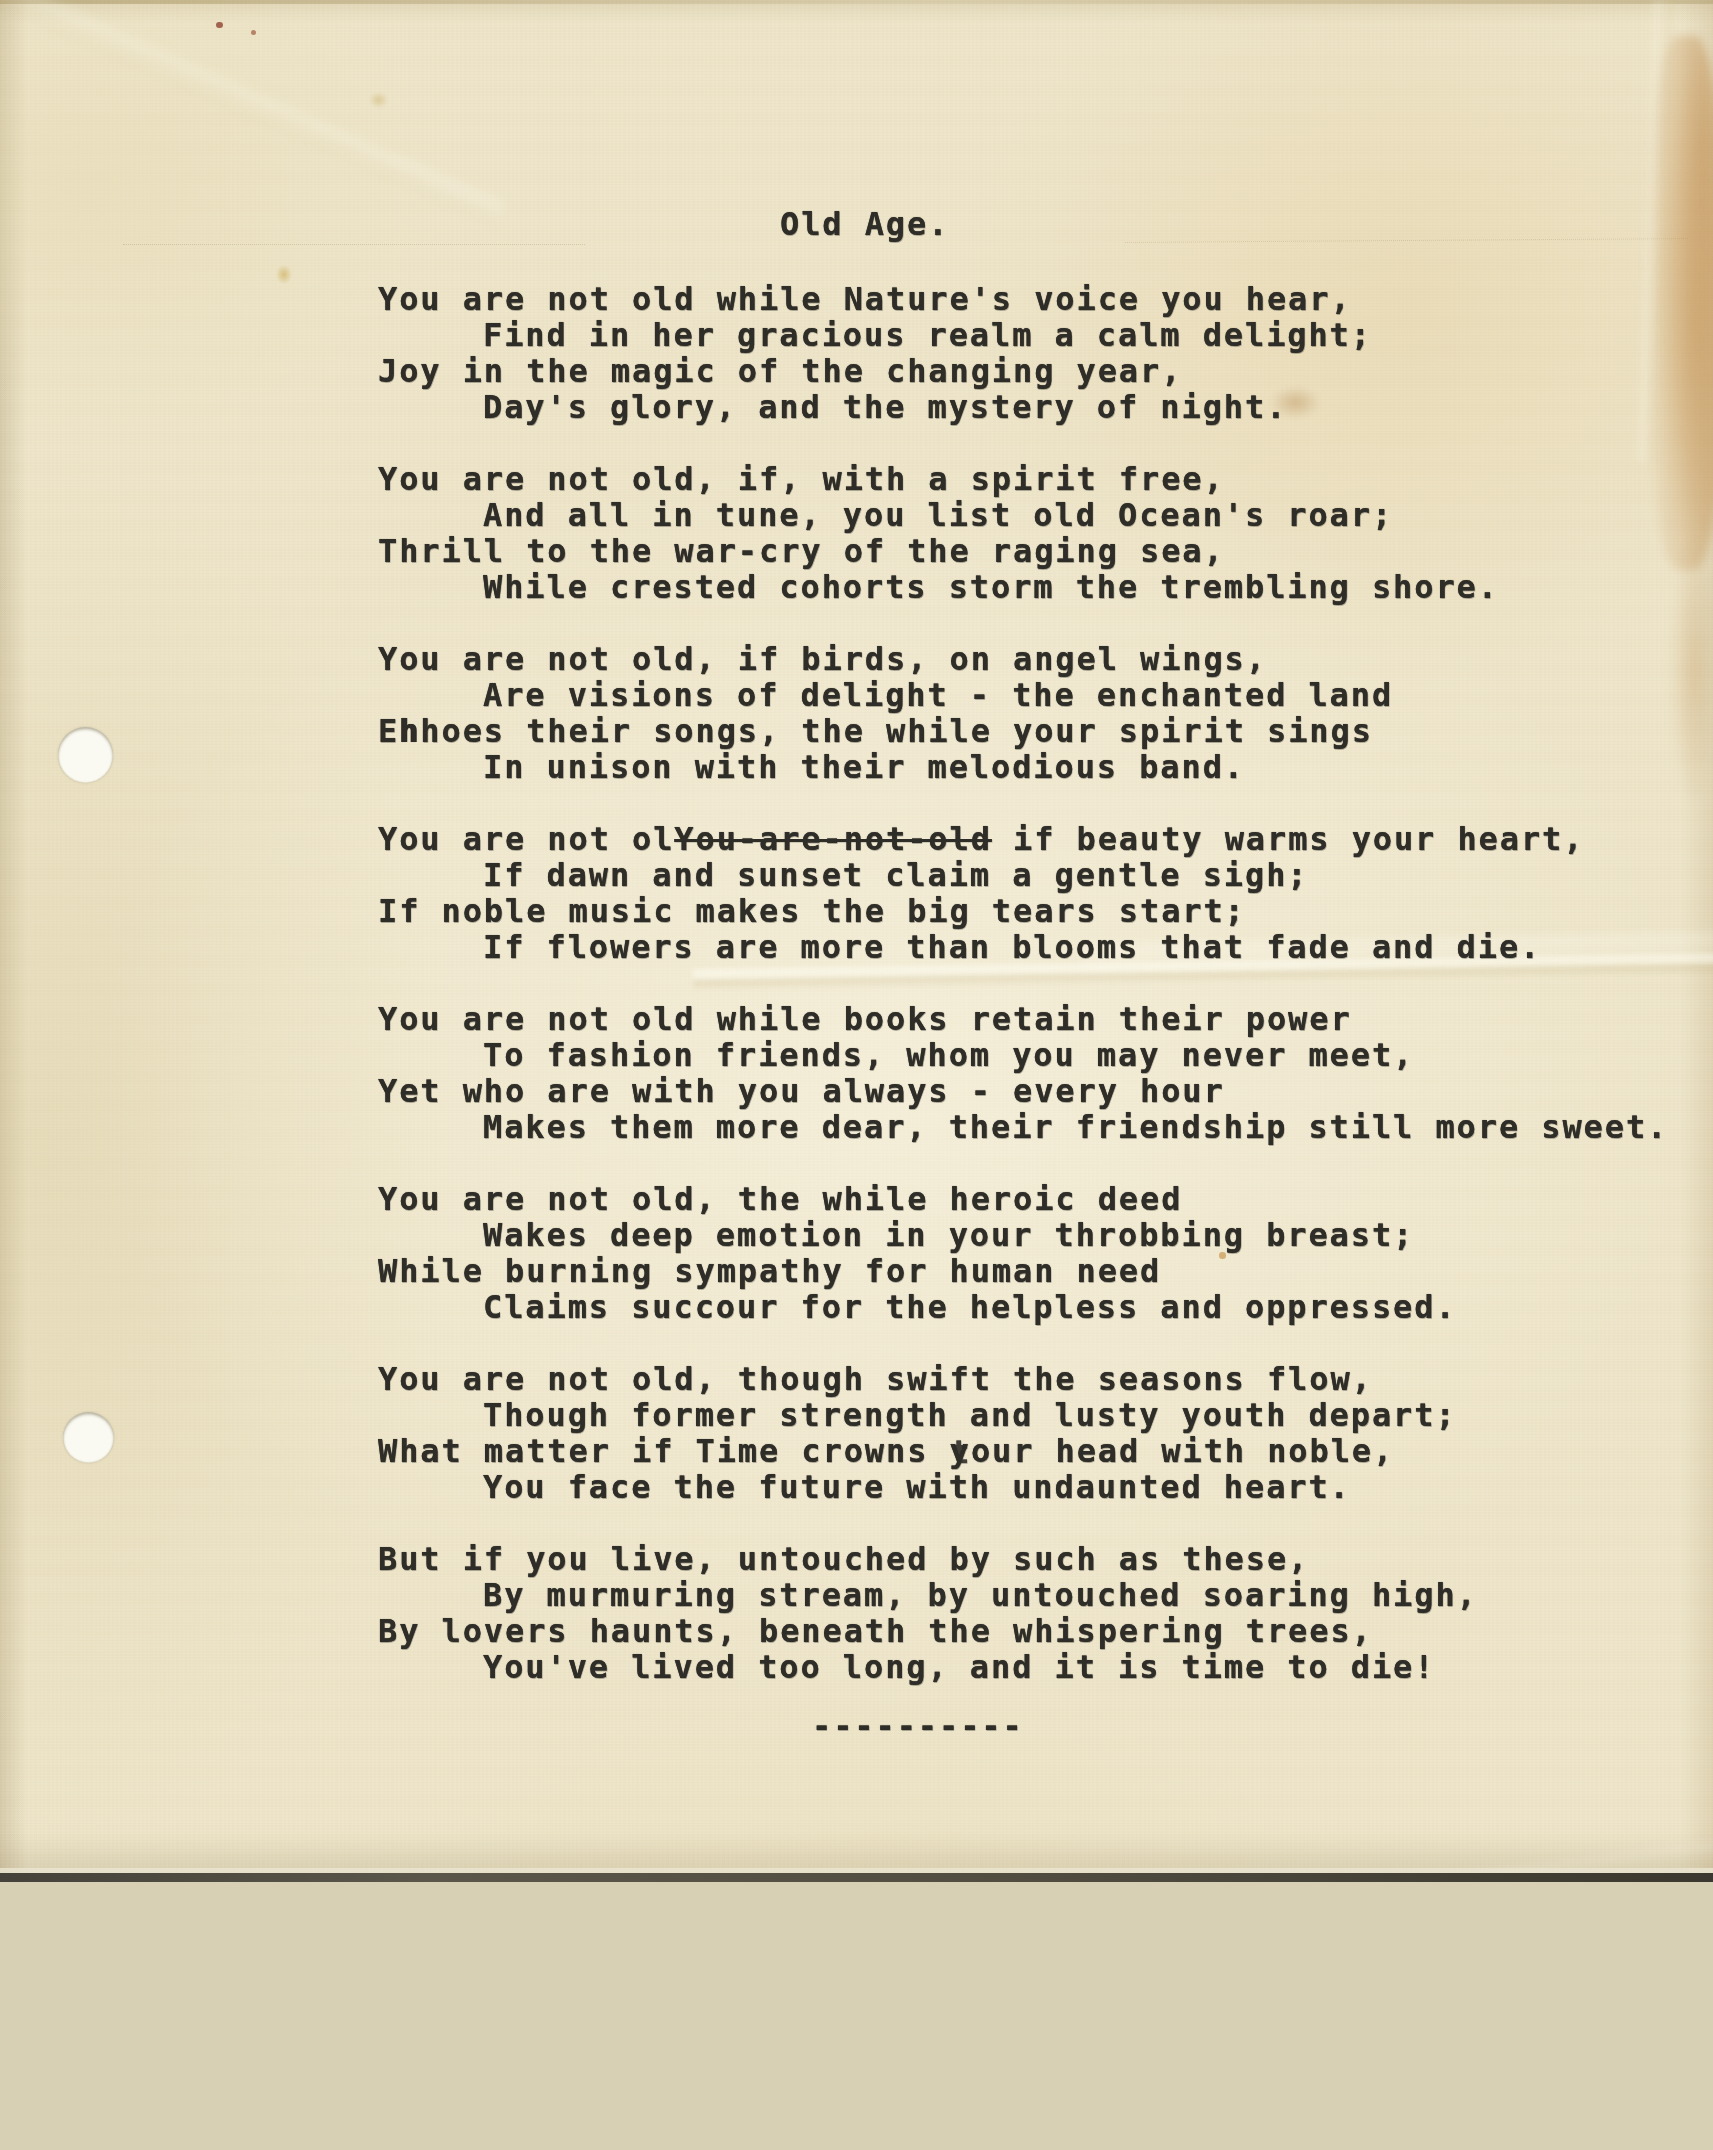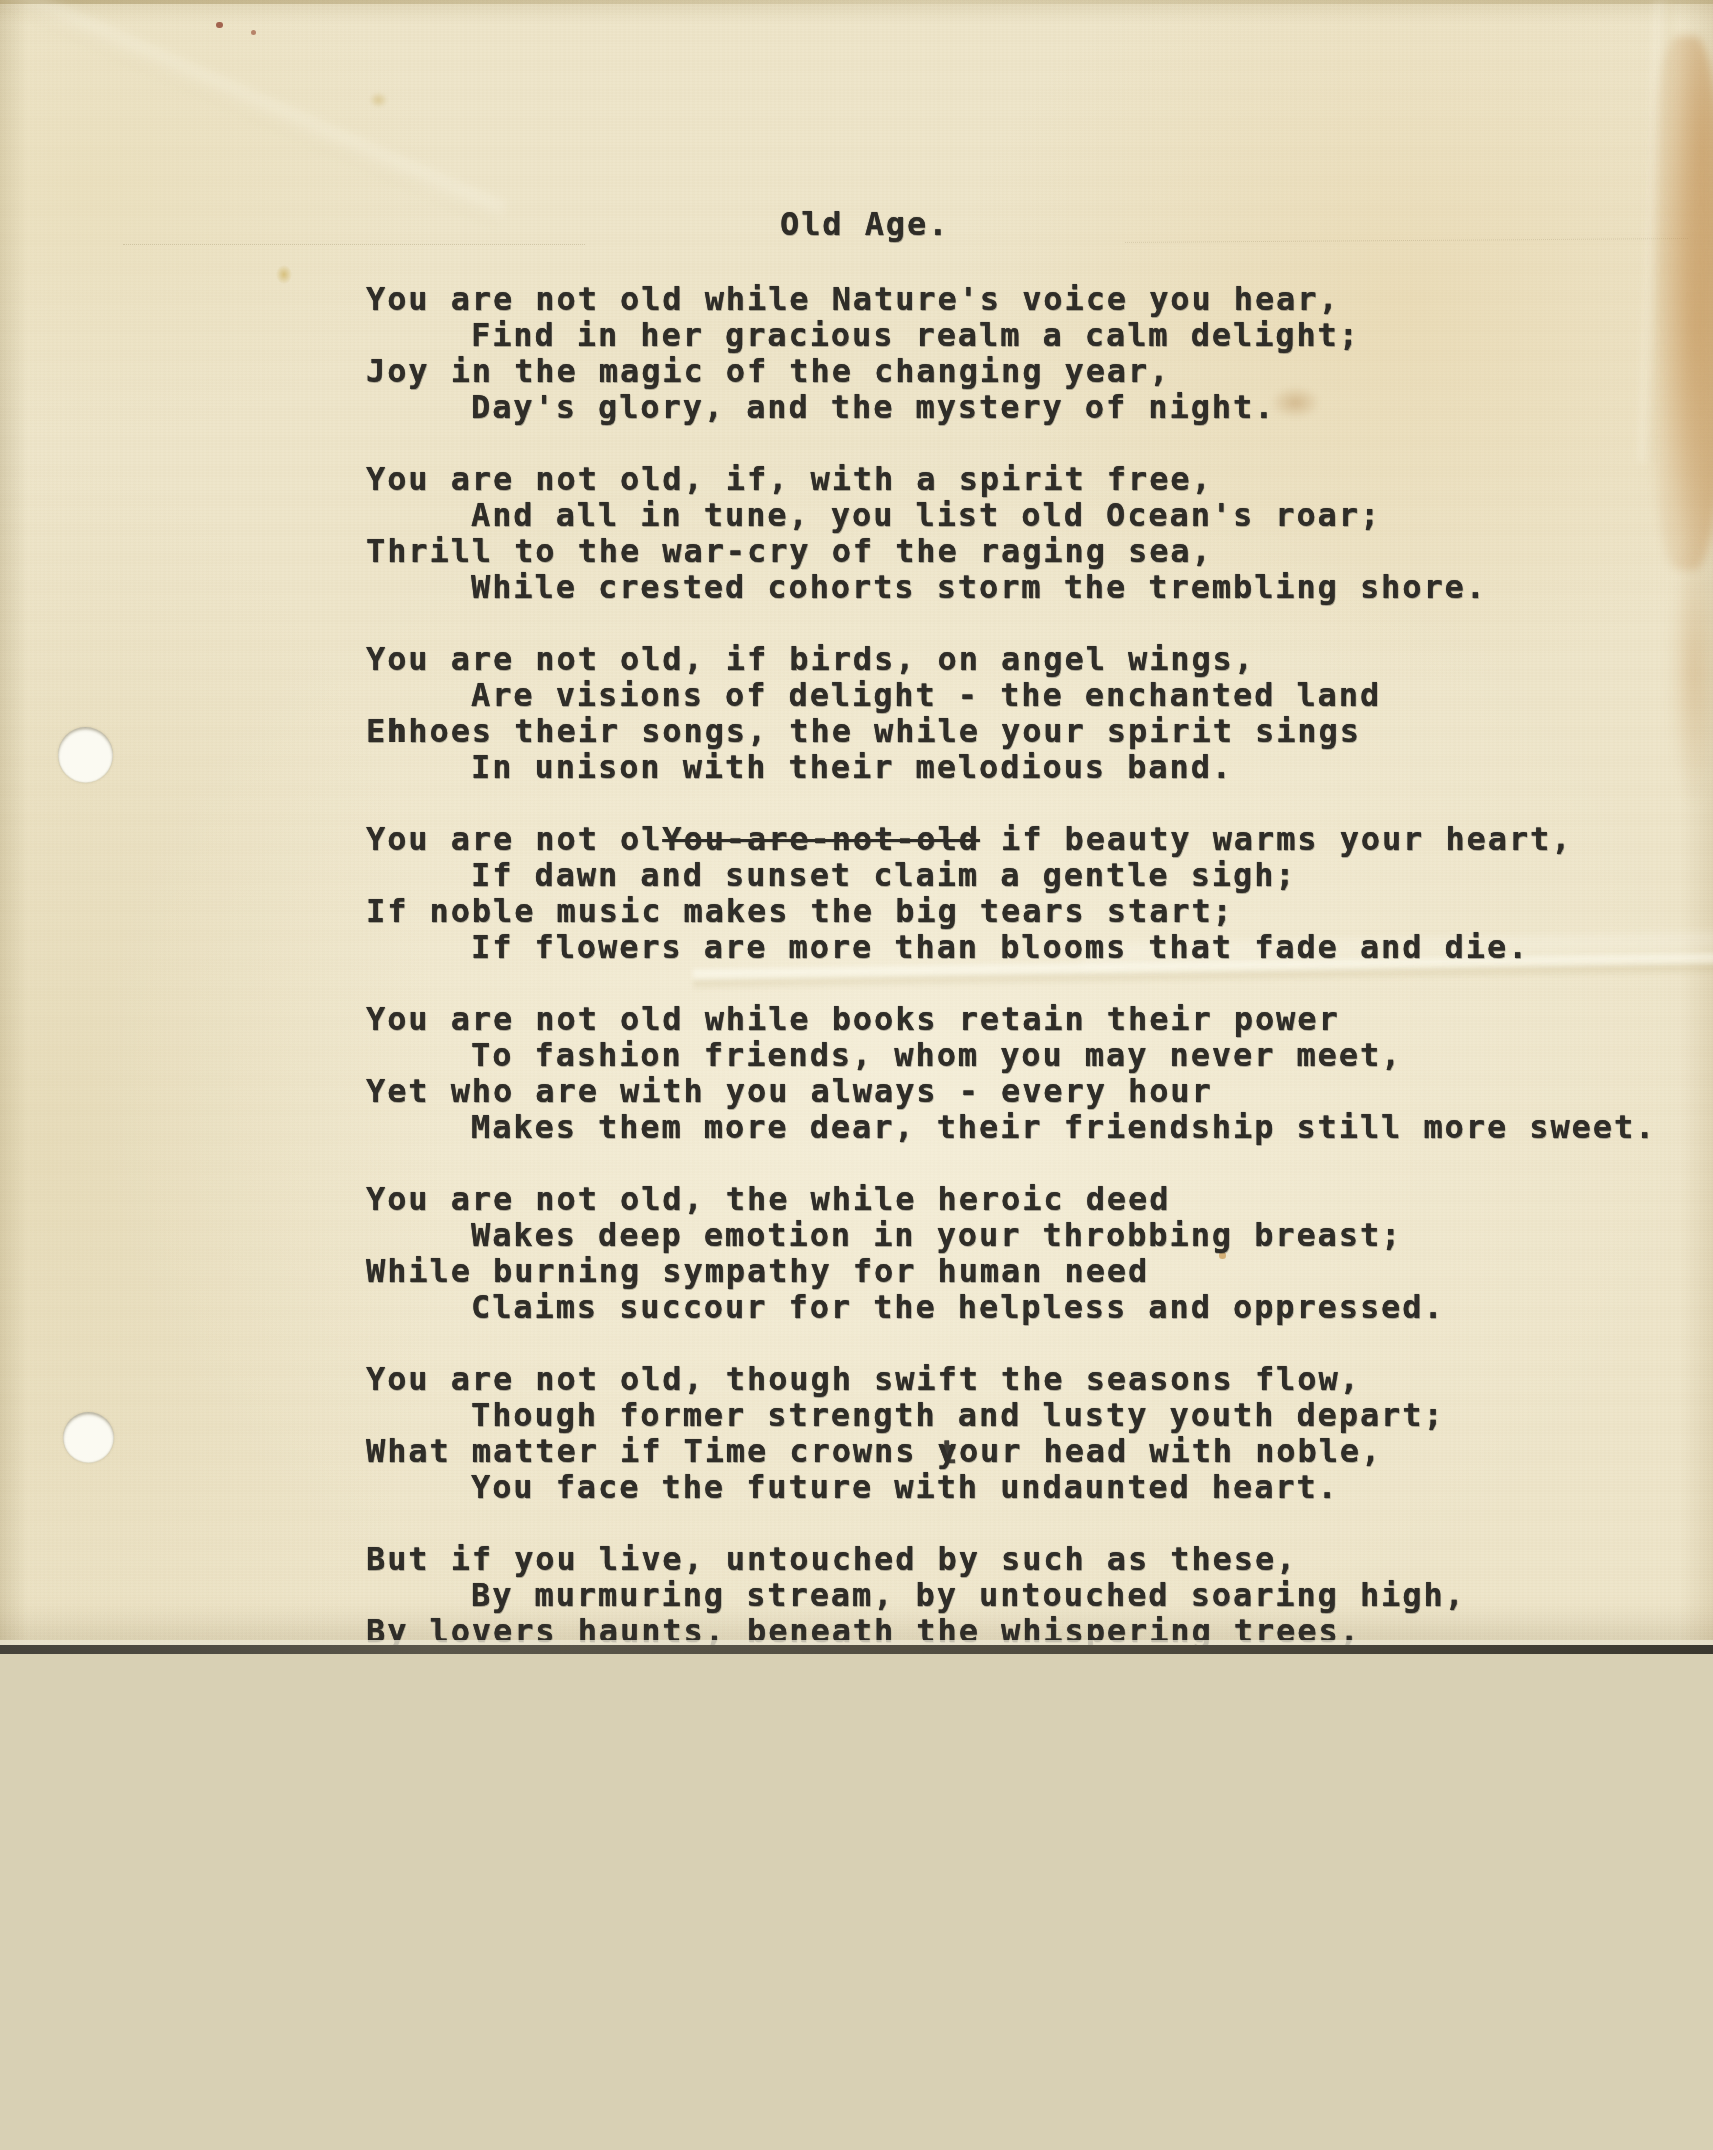--- a/index.html
+++ b/index.html
@@ -1,18 +1,18 @@
 <!DOCTYPE html>
 <html style="font-size:11.5px"><head>
 <meta charset="utf-8">
 <style>
   html,body{margin:0;padding:0;background:#d8d0b4;}
   #page{
     position:relative;
-    width:1713px;height:1654px;
+    width:1713px;height:1882px;
     overflow:hidden;
     background-color:#eee5c9;
     background-image:
       radial-gradient(ellipse 1082px 866px at 902px 1082px, rgba(255,252,240,.40), rgba(255,252,240,0) 75%),
       radial-gradient(ellipse 649px 541px at 1407px 303px,  rgba(224,196,138,.28), rgba(224,196,138,0) 70%),
       radial-gradient(ellipse 505px 361px at 87px 188px,   rgba(228,214,170,.35), rgba(228,214,170,0) 70%),
       radial-gradient(ellipse 794px 505px at 866px 2056px,rgba(226,211,166,.30), rgba(226,211,166,0) 72%),
       radial-gradient(ellipse 577px 1010px at 43px 1154px,  rgba(214,198,150,.30), rgba(214,198,150,0) 70%),
       repeating-linear-gradient(0deg,  rgba(120,100,60,.015) 0 1.4px, rgba(255,255,255,.02) 1.4px 2.9px),
       repeating-linear-gradient(90deg, rgba(110,95,55,.012) 0 2.2px, rgba(255,255,250,.015) 2.2px 4.3px),
@@ -25,21 +25,21 @@
   }
   
   .ink{
     font-size:32px;
     font-weight:bold;
     letter-spacing:1.9px;
     line-height:36px;
     text-shadow:0 0 0.8px rgba(47,45,40,.85), 0.6px 0.6px 0.4px rgba(47,45,40,.30);
   }
   #title{position:absolute;top:206px;left:780px;white-space:pre;}
-  #poem{position:absolute;top:281px;left:366px;}
+  #poem{position:absolute;top:281px;left:378px;}
   .stanza{margin:0 0 36px 0;}
   .line{white-space:pre;}
   .line.indent{margin-left:105px;}
   .strike{text-decoration:line-through;text-decoration-thickness:2.9px;}
   .overstrike{text-shadow:0.9px 0 0 currentColor,-0.6px 0.3px 0 currentColor,0 0 0.8px rgba(47,45,40,.9);}
   .overtype{display:inline-block;position:relative;width:21.4px;}
   .overtype .under{position:absolute;left:0.7px;top:1.4px;opacity:.9;}
   .overtype .over{position:relative;}
   #divider{position:absolute;top:1708px;left:812px;white-space:pre;}
 

